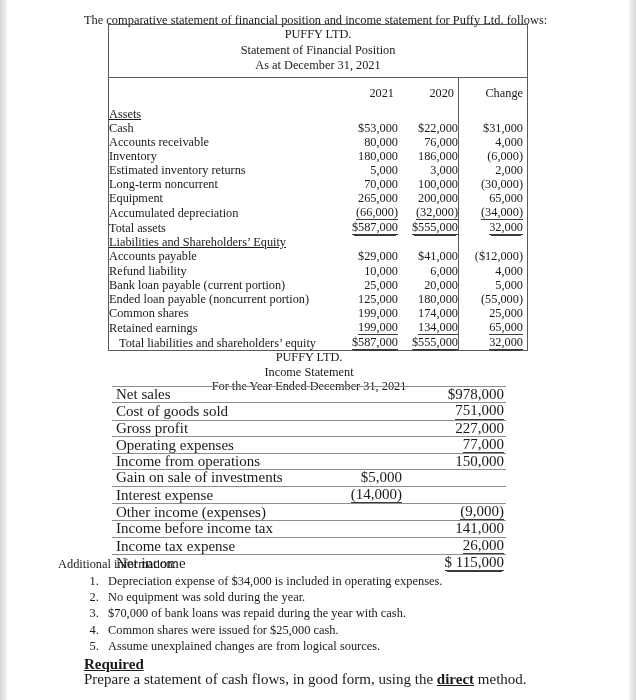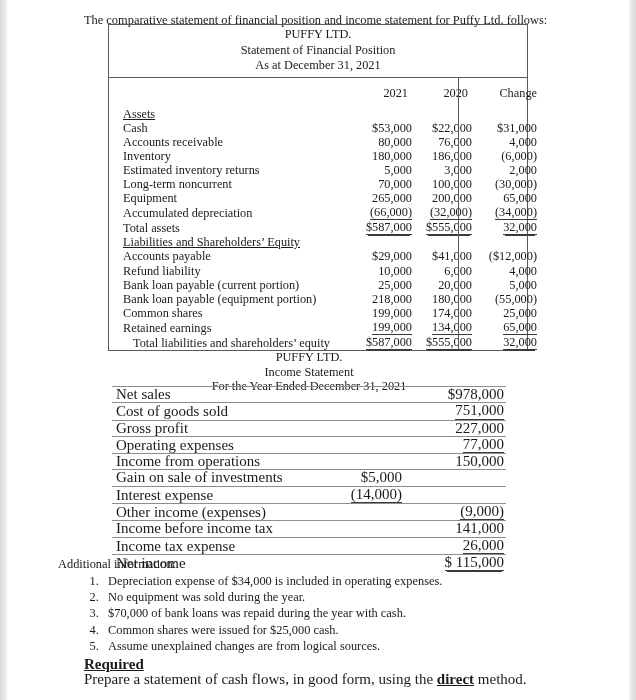--- a/index.html
+++ b/index.html
@@ -62,21 +62,20 @@
     top: 0;
     bottom: 0;
     width: 1px;
     background: #5a5a5a;
   }
   table.bs {
     width: 100%;
     border-collapse: collapse;
     font-size: 12.3px;
     table-layout: fixed;
-    margin-left: 14px;
   }
   table.bs td {
     padding: 0;
     line-height: 14.1px;
     vertical-align: bottom;
     white-space: nowrap;
   }
   .col-label { width: 225px; }
   .col-y1 { width: 64px; }
   .col-y2 { width: 60px; }
@@ -273,22 +272,22 @@
               <td class="num"><span>6,000</span></td>
               <td class="num ch"><span>4,000</span></td>
             </tr>
             <tr>
               <td class="lbl">Bank loan payable (current portion)</td>
               <td class="num"><span>25,000</span></td>
               <td class="num"><span>20,000</span></td>
               <td class="num ch"><span>5,000</span></td>
             </tr>
             <tr>
-              <td class="lbl">Bank loan payable (equipment portion)</td>
-              <td class="num"><span>218,000</span></td>
+              <td class="lbl">Ended loan payable (noncurrent portion)</td>
+              <td class="num"><span>125,000</span></td>
               <td class="num"><span>180,000</span></td>
               <td class="num ch"><span>(55,000)</span></td>
             </tr>
             <tr>
               <td class="lbl">Common shares</td>
               <td class="num"><span>199,000</span></td>
               <td class="num"><span>174,000</span></td>
               <td class="num ch"><span>25,000</span></td>
             </tr>
             <tr>

